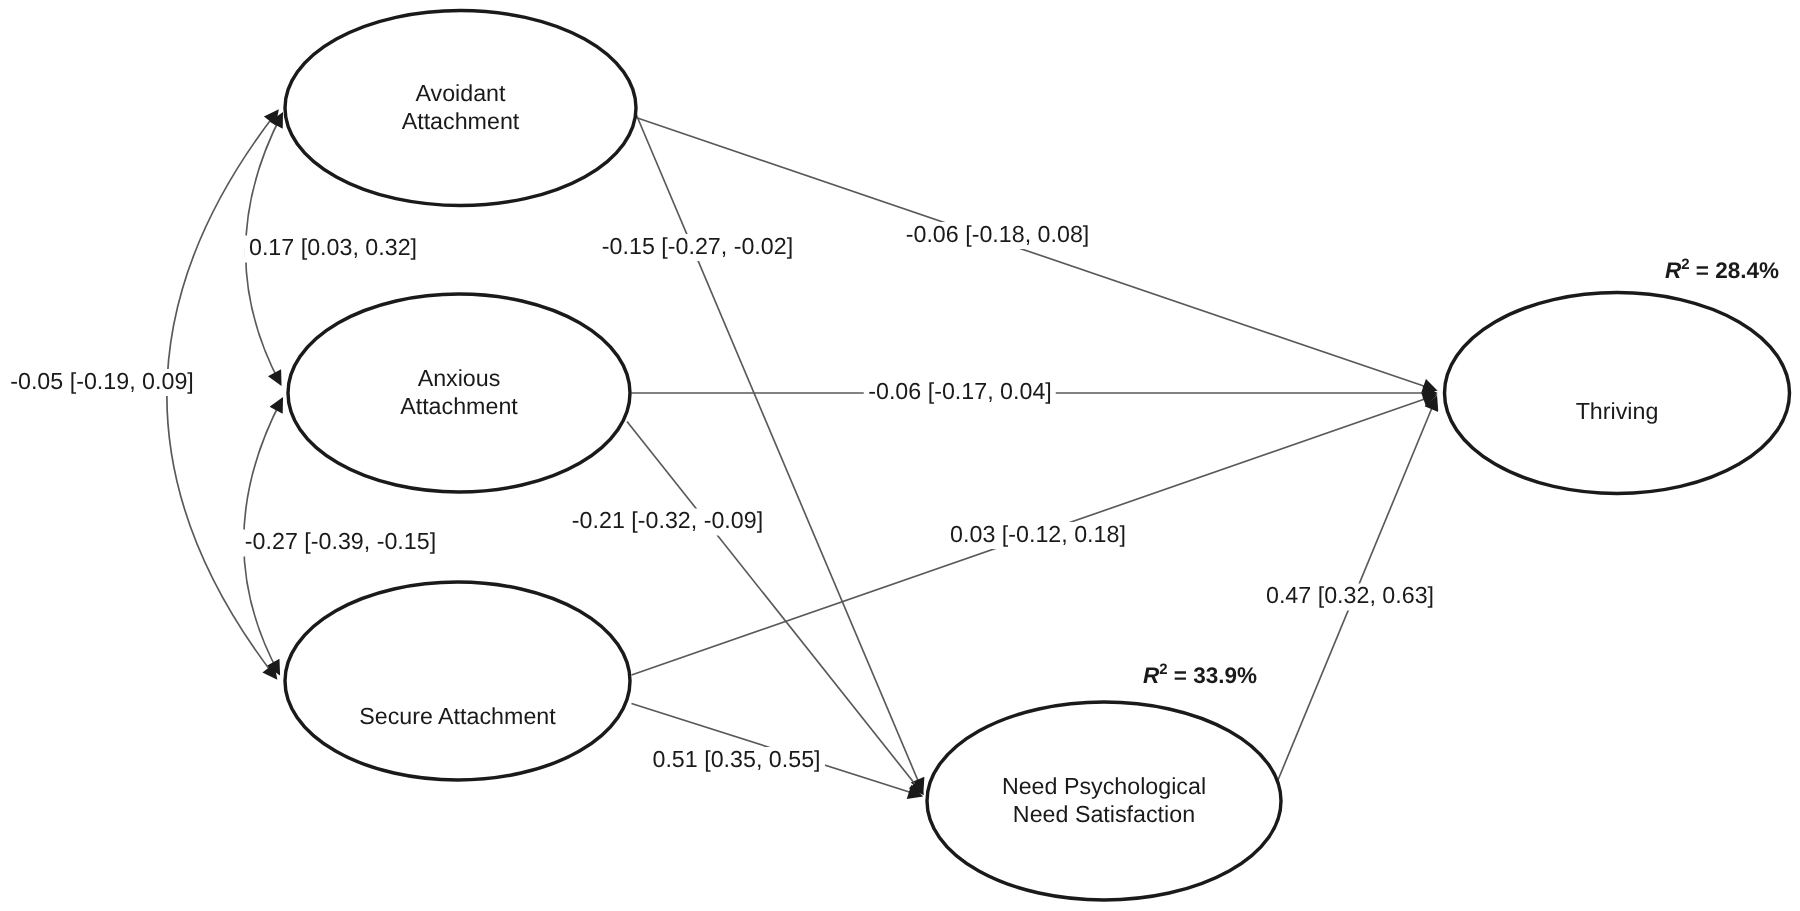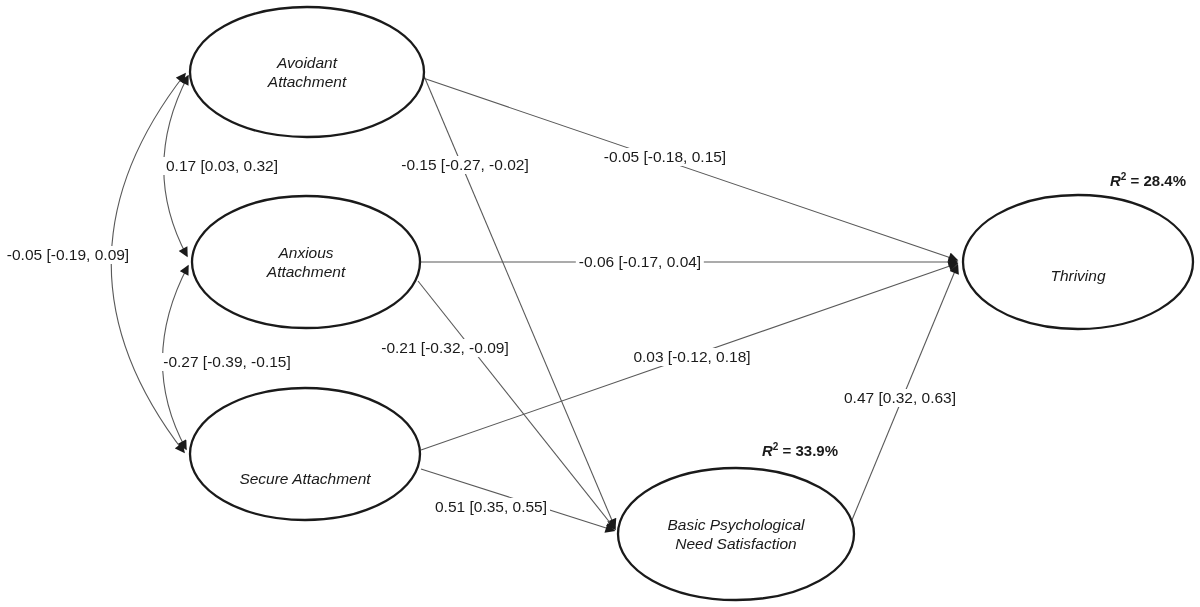--- a/index.html
+++ b/index.html
@@ -1,19 +1,19 @@
 <!DOCTYPE html>
 <html><head>
 <meta charset="utf-8">
 <style>
   html,body{margin:0;padding:0;background:#fff;}
   #stage{position:relative;width:1200px;height:607px;background:#fff;font-family:"Liberation Sans",sans-serif;color:#1a1a1a;overflow:hidden;}
   #diagram-svg{position:absolute;left:0;top:0;}
   .lbl{position:absolute;transform:translate(-50%,-50%);background:#fff;padding:0 3px;font-size:15.5px;white-space:nowrap;line-height:18px;}
-  .node-label{position:absolute;transform:translate(-50%,-50%);text-align:center;font-size:15.5px;line-height:19px;white-space:nowrap;font-style:italic;}
+  .node-label{position:absolute;transform:translate(-50%,-50%);text-align:center;font-size:15.5px;line-height:19px;white-space:nowrap;}
   .r2{position:absolute;transform:translate(-50%,-50%);font-size:15px;white-space:nowrap;font-weight:bold;}
   .r2 .sym{font-style:italic;}
   .r2 sup{font-size:10px;}
 </style>
 </head>
 <body>
 
 <div id="stage">
   <svg id="diagram-svg" width="1200" height="607" viewBox="0 0 1200 607">
     <defs>
@@ -52,33 +52,33 @@
     <div>Attachment</div>
   </div>
   <div class="node-label" style="left:306px;top:262px">
     <div>Anxious</div>
     <div>Attachment</div>
   </div>
   <div class="node-label" style="left:305px;top:478px">
     <div>Secure Attachment</div>
   </div>
   <div class="node-label" style="left:736px;top:534px">
-    <div>Basic Psychological</div>
+    <div>Need Psychological</div>
     <div>Need Satisfaction</div>
   </div>
   <div class="node-label" style="left:1078px;top:275px">
     <div>Thriving</div>
   </div>
 
   <div class="lbl" style="left:222px;top:166px">0.17 [0.03, 0.32]</div>
   <div class="lbl" style="left:227px;top:362px">-0.27 [-0.39, -0.15]</div>
   <div class="lbl" style="left:68px;top:255px">-0.05 [-0.19, 0.09]</div>
 
   <div class="lbl" style="left:465px;top:165px">-0.15 [-0.27, -0.02]</div>
-  <div class="lbl" style="left:665px;top:157px">-0.05 [-0.18, 0.15]</div>
+  <div class="lbl" style="left:665px;top:157px">-0.06 [-0.18, 0.08]</div>
   <div class="lbl" style="left:640px;top:262px">-0.06 [-0.17, 0.04]</div>
   <div class="lbl" style="left:445px;top:348px">-0.21 [-0.32, -0.09]</div>
   <div class="lbl" style="left:692px;top:357px">0.03 [-0.12, 0.18]</div>
   <div class="lbl" style="left:491px;top:507px">0.51 [0.35, 0.55]</div>
   <div class="lbl" style="left:900px;top:398px">0.47 [0.32, 0.63]</div>
 
   <div class="r2" style="left:1148px;top:180px"><span class="sym">R</span><sup>2</sup><span> = 28.4%</span></div>
   <div class="r2" style="left:800px;top:450px"><span class="sym">R</span><sup>2</sup><span> = 33.9%</span></div>
 </div>
 

